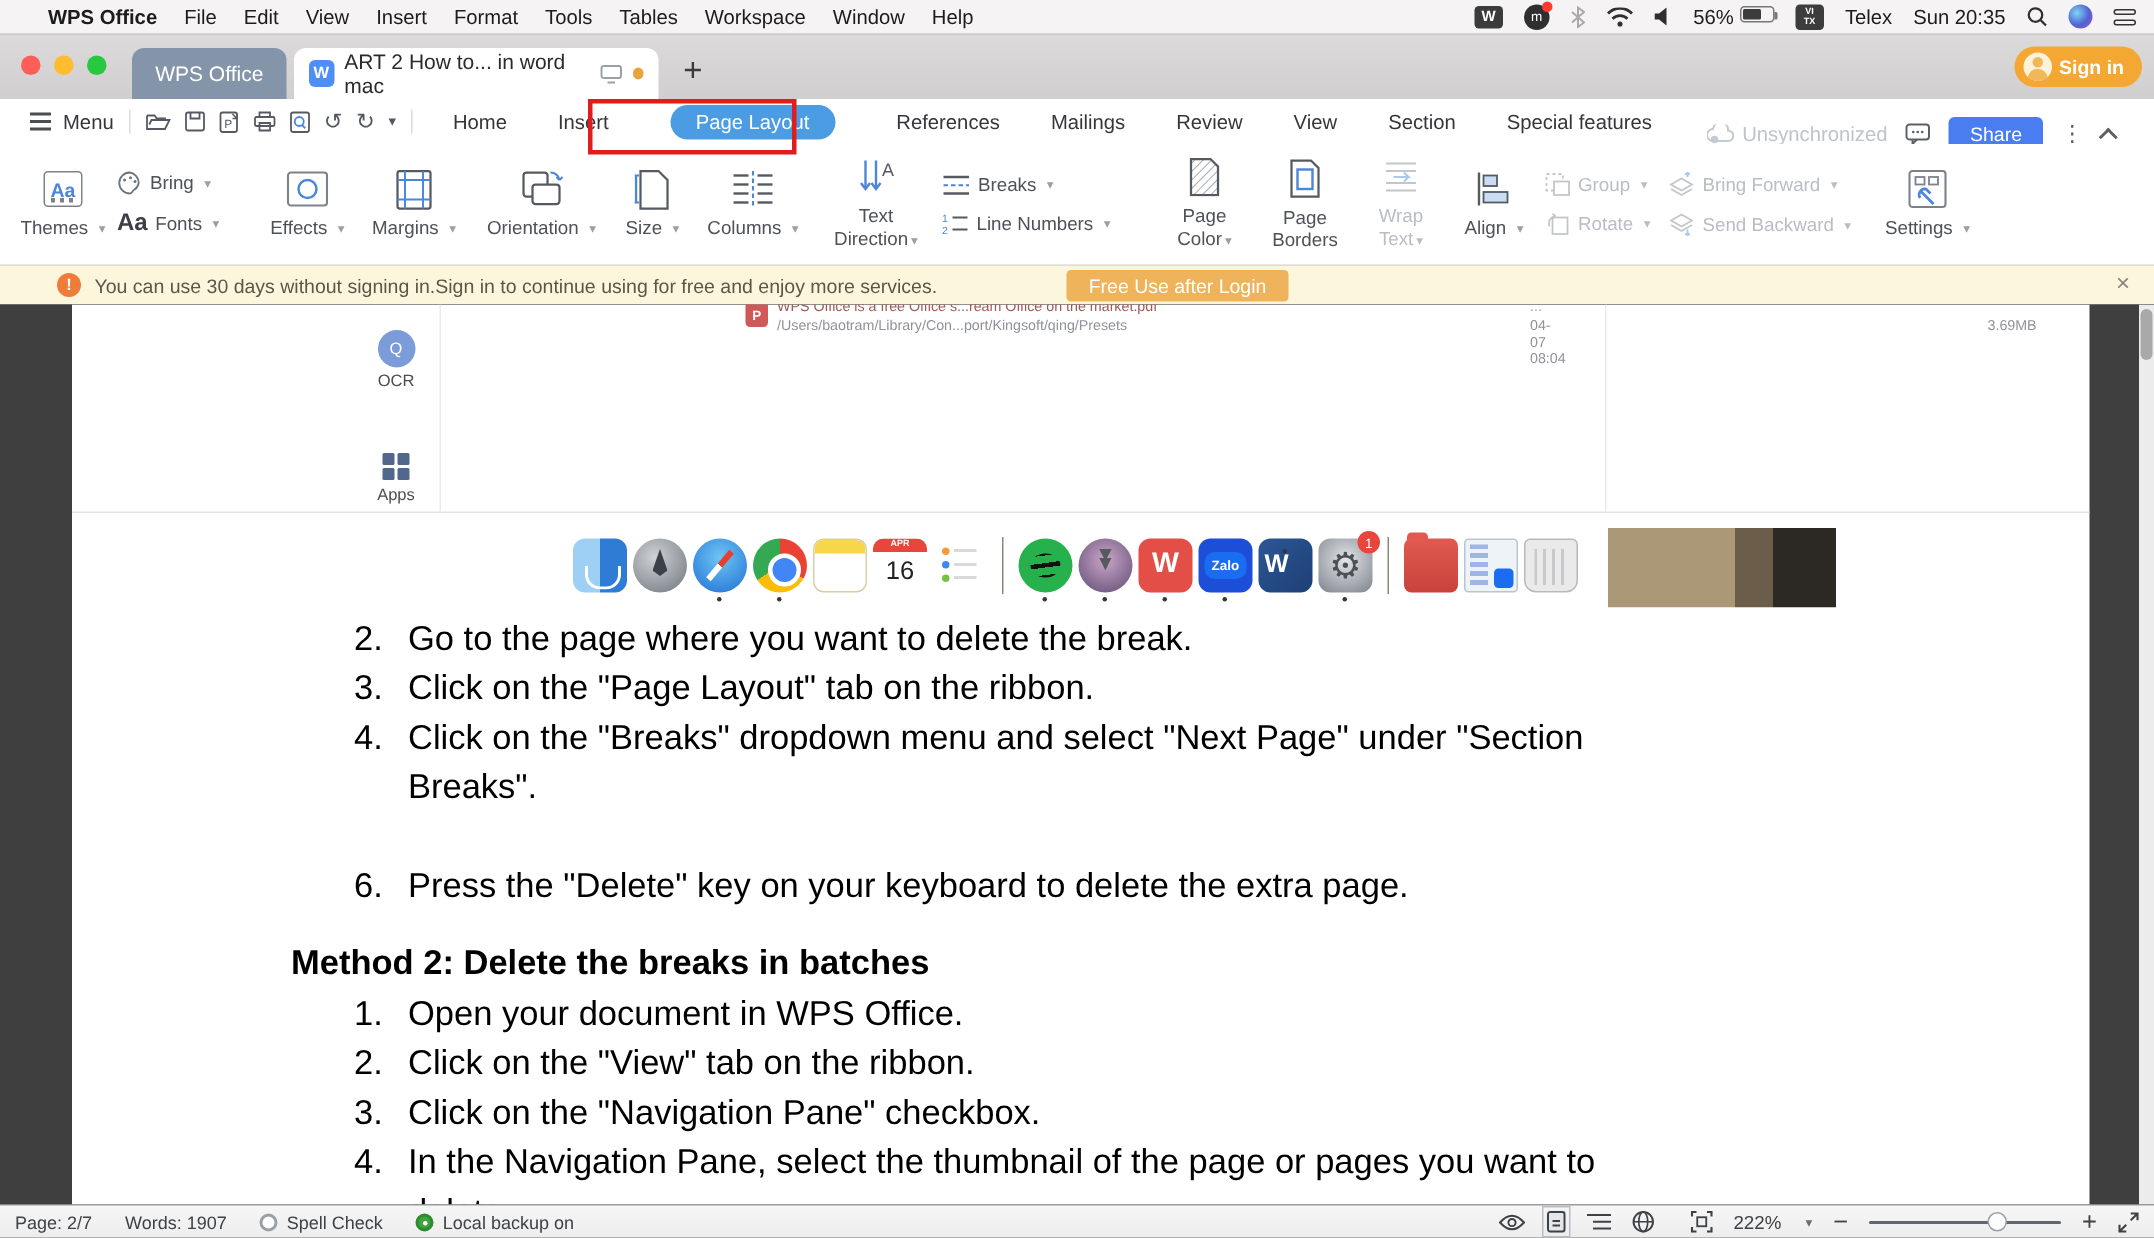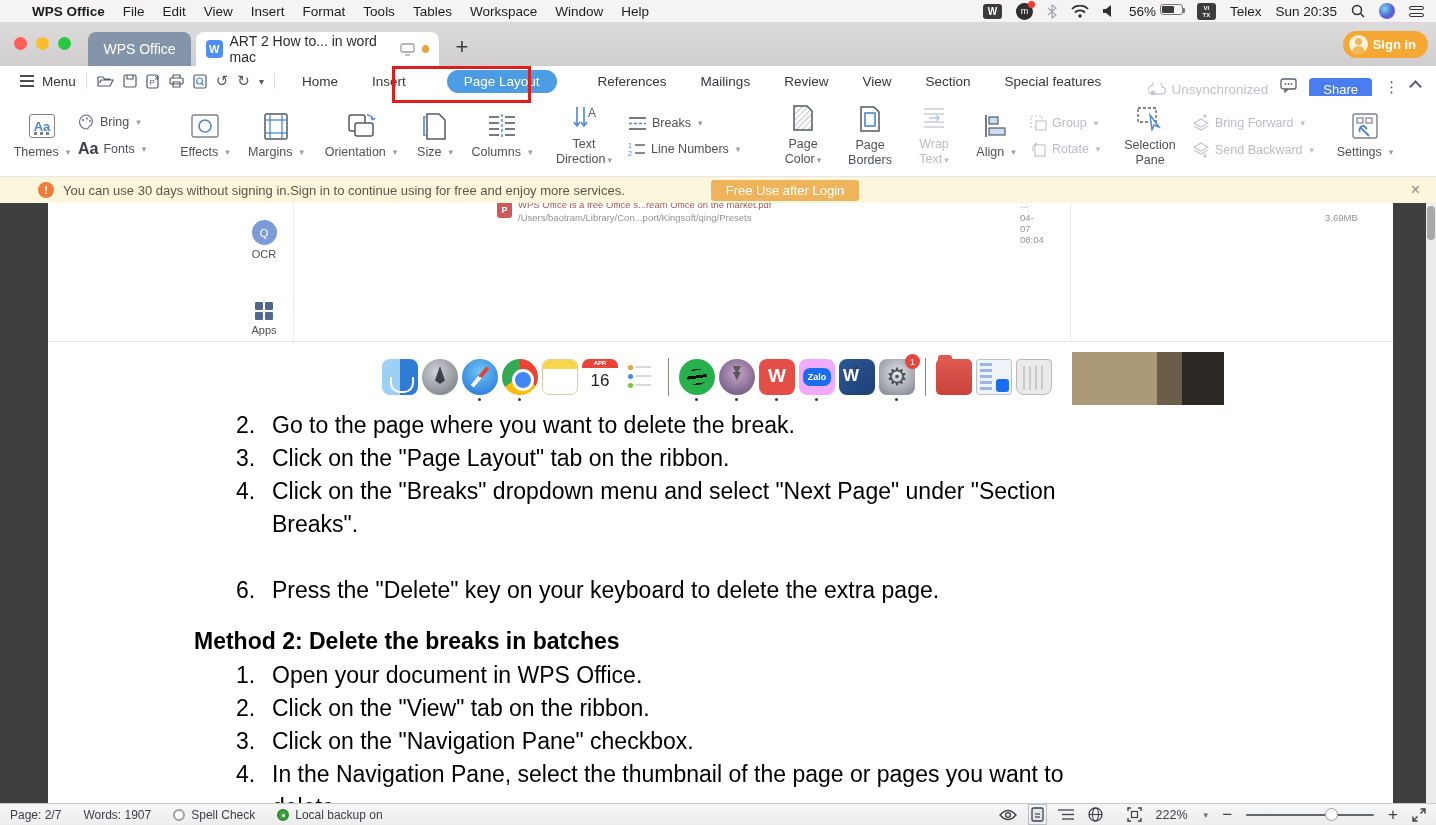--- a/index.html
+++ b/index.html
@@ -61,21 +61,21 @@
     display:flex; align-items:center; font-size:13.5px; color:#34363a; }
   .hamb { display:flex; flex-direction:column; gap:3px; margin:0 8px 0 20px; }
   .hamb i { width:14px; height:2px; background:#4a4d52; display:block; }
   .vsep { width:1px; height:16px; background:#d9dbde; margin:0 10px; }
   .qicons { display:flex; align-items:center; gap:9px; }
   .qicons .qi { color:#555a62; font-size:15px; display:flex; align-items:center; }
   .rtab { padding:4px 0; margin:0 17px; white-space:nowrap; }
   .rtab-active { background:#4b9ce2; color:#fff; border-radius:13px; padding:4px 17px; margin:0 24px; }
   .annot { position:absolute; left:443px; top:-4px; width:139px; height:37px;
     border:3px solid #e01d1d; z-index:50; pointer-events:none; }
-  .rt-right { margin-left:auto; display:flex; gap:12px; padding-right:16px;margin-top:16px; }
+  .rt-right { margin-left:auto; display:flex; align-items:center; gap:12px; padding-right:26px;margin-top:16px; }
   .unsync { display:flex; align-items:center; gap:5px; color:#bfc4cc; }
   .sharebtn { background:#4a7df0; color:#fff; border-radius:4px; padding:4px 14px; font-size:13px; }
   .kebab { color:#5b6068; font-size:15px; }
   .chevup { width:9px; height:9px; border-left:2px solid #5b6068; border-top:2px solid #5b6068;
     transform:rotate(45deg); margin-top:4px; }
 
   
   .ribbody { position:absolute; top:96px; left:0; width:100%; height:81px; background:#fff;
     border-bottom:1px solid #e7e7e7; display:flex; align-items:center; padding:0 10px; gap:4px; }
   .rb-big { display:flex; flex-direction:column; align-items:center; justify-content:center; gap:5px;
@@ -155,21 +155,21 @@
   .reminders i:nth-child(3){ top:24px; background:#7bc043; }
   .reminders::after { content:""; position:absolute; left:14px; top:7px; width:15px; height:22px;
     background:repeating-linear-gradient(#d9d9d9 0 2px, transparent 2px 9px); }
   .spotify { background:#27b14c; border-radius:50%; }
   .spotify::before { content:""; position:absolute; left:8px; top:10px; width:20px; height:16px;
     background:repeating-linear-gradient(-8deg, #111 0 3px, transparent 3px 8px); border-radius:50%; }
   .installer { background:radial-gradient(circle at 50% 40%, #caa6c8, #5d4a72); border-radius:50%; }
   .installer::before { content:"▼"; position:absolute; left:11px; top:8px; color:#58595c; font-size:14px;
     text-shadow:0 -6px 0 #58595c; }
   .wpsapp { background:#e34f46; color:#fff; font-weight:bold; font-size:19px; text-align:center; line-height:34px; }
-  .zalo { background:#f0abfc; display:flex; align-items:center; justify-content:center; }
+  .zalo { background:#1d4ed8; display:flex; align-items:center; justify-content:center; }
   .zalo b { background:#1a6df0; color:#fff; font-size:9px; border-radius:7px; padding:4px 5px; }
   .wordapp { background:linear-gradient(135deg,#2b5797,#1e3f74); color:#fff; font-weight:bold;
     font-size:17px; line-height:34px; padding-left:4px; }
   .wordapp::after { content:""; position:absolute; right:4px; top:7px; width:12px; height:22px;
     background:repeating-linear-gradient(#fff 0 3px, transparent 3px 6px); }
   .prefs { background:radial-gradient(circle at 50% 40%, #e3e5e8, #7d838c); border-radius:8px;
     display:flex; align-items:center; justify-content:center; font-size:24px; color:#4c5158; }
   .prefs b { position:absolute; top:-5px; right:-5px; width:15px; height:15px; background:#e8453c;
     border-radius:50%; color:#fff; font-size:9px; font-weight:normal; display:flex; align-items:center; justify-content:center; }
   .wpsfolder { background:linear-gradient(#e05a50,#c9423c); border-radius:5px; }
@@ -593,32 +593,20 @@
       </span>
       <span class="rb-row">
         <span>
           <svg class="mi" width="17" height="16" viewBox="0 0 17 16">
               <rect x="5" y="4" width="10" height="11" stroke="#7c828c" stroke-width="1.2" fill="none"></rect>
               <path d="M3 10 a5 5 0 0 1 4-7 m0 0 l-2-1.5 m2 1.5 l-2 1.5" stroke="#7c828c" stroke-width="1.1" fill="none"></path>
             </svg>
         </span>
         <span>Rotate</span>
           <span class="arrow">▾</span>
-      </span>
-    </span>
-    <span class="rb-big" style="width:76px;">
-      <span class="rb-ic">
-        <svg class="mi" width="26" height="24" viewBox="0 0 26 24">
-            <rect x="1" y="1" width="18" height="14" stroke="#555a62" stroke-width="1.3" stroke-dasharray="3 2" fill="none"></rect>
-            <path d="M13 8 L22 20 L17 18 L15 23 Z" fill="#fff" stroke="#4b86d8" stroke-width="1.4"></path>
-          </svg>
-      </span>
-      <span class="rb-row" style="flex-direction:column; gap:0; line-height:15px;">
-        <span><span>Selection</span></span>
-        <span><span>Pane</span></span>
       </span>
     </span>
     <span class="rb-stack disabled" style="width:136px;">
       <span class="rb-row">
         <span>
           <svg class="mi" width="18" height="17" viewBox="0 0 18 17">
               <path d="M2 9 l7-4 l7 4 l-7 4 z" stroke="#7c828c" stroke-width="1.2" fill="none"></path>
               <path d="M2 12 l7 4 l7-4" stroke="#7c828c" stroke-width="1.2" fill="none"></path>
               <path d="M13 4 v-3 m0 0 l-1.5 1.5 m1.5-1.5 l1.5 1.5" stroke="#4b86d8" stroke-width="1.2" fill="none"></path>
             </svg>

